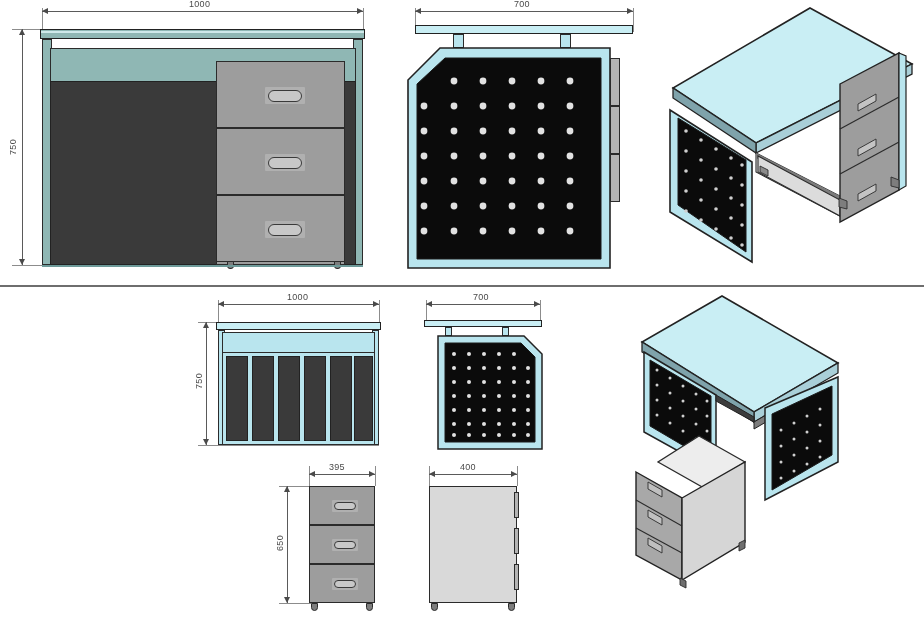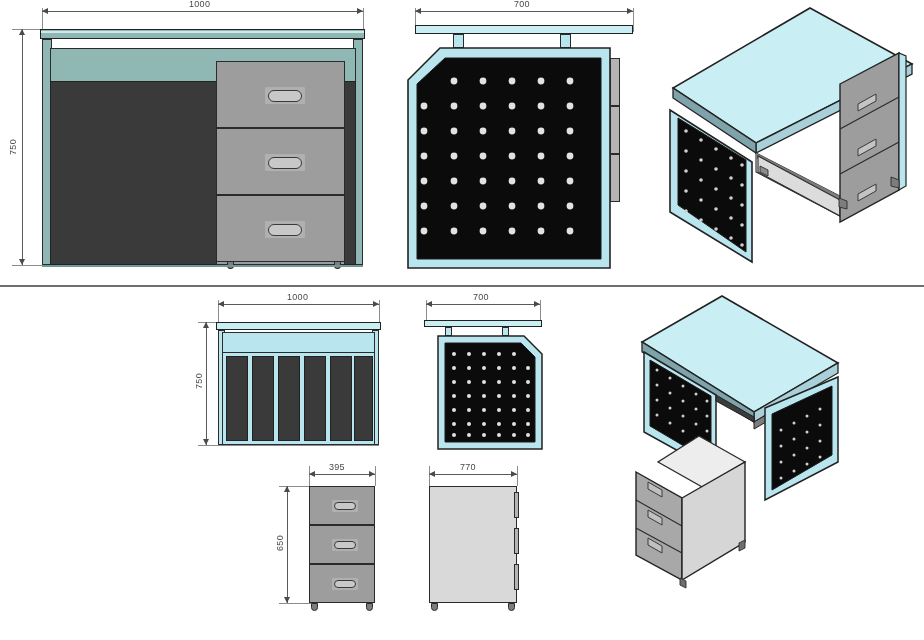--- a/index.html
+++ b/index.html
@@ -396,21 +396,21 @@
     <div class="caster" style="left:96px;top:145px;width:7px;height:8px;border-radius:0 0 4px 4px;"></div>
   </div>
 
   <div class="abs" style="left:420px;top:458px;width:130px;height:182px;">
 
     <div class="extline" style="left:9px;top:8px;height:20px;"></div>
     <div class="extline" style="left:97px;top:8px;height:20px;"></div>
     <div class="dimline" style="left:9px;top:16px;width:88px;"></div>
     <div class="arrowL" style="left:9px;top:13px;"></div>
     <div class="arrowR" style="left:91px;top:13px;"></div>
-    <div class="dimtext" style="left:40px;top:4px;">770</div>
+    <div class="dimtext" style="left:40px;top:4px;">400</div>
 
     <div class="abs drawerface-lt" style="left:9px;top:28px;width:88px;height:117px;"></div>
 
     <div class="abs" style="left:94px;top:34px;width:5px;height:26px;background:#b4b4b4;border:1px solid #2b2b2b;box-sizing:border-box;"></div>
     <div class="abs" style="left:94px;top:70px;width:5px;height:26px;background:#b4b4b4;border:1px solid #2b2b2b;box-sizing:border-box;"></div>
     <div class="abs" style="left:94px;top:106px;width:5px;height:26px;background:#b4b4b4;border:1px solid #2b2b2b;box-sizing:border-box;"></div>
 
     <div class="caster" style="left:11px;top:145px;width:7px;height:8px;border-radius:0 0 4px 4px;"></div>
     <div class="caster" style="left:88px;top:145px;width:7px;height:8px;border-radius:0 0 4px 4px;"></div>
   </div>

